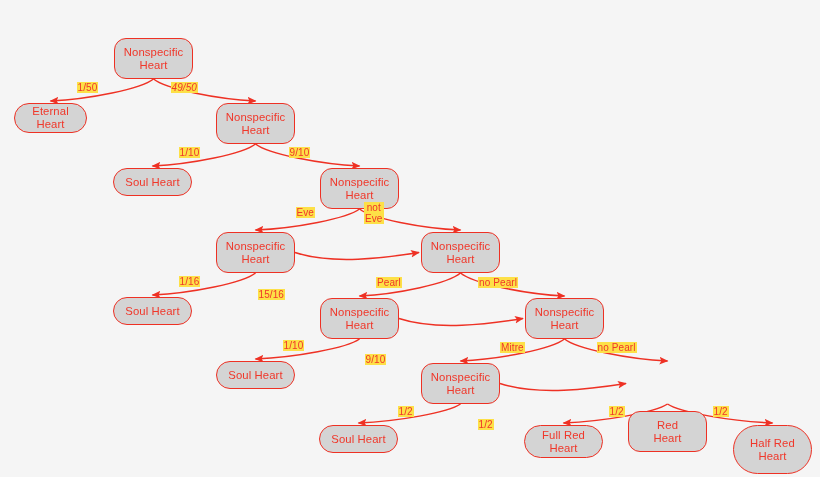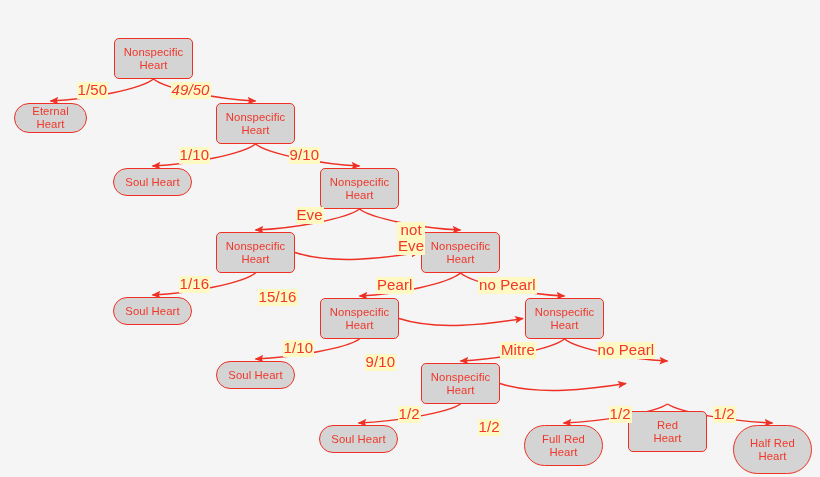--- a/index.html
+++ b/index.html
@@ -19,27 +19,27 @@
     background:#d4d4d4;
     border:1.6px solid #ee3124;
     color:#f0372a;
     display:flex;align-items:center;justify-content:center;
     text-align:center;
     line-height:1.12;
     font-size:11.3px;
     letter-spacing:0.1px;
     white-space:pre-line;
   }
-  .node.rect{border-radius:5px;}
+  .node.rect{border-radius:12px;}
   .node.pill{border-radius:999px;}
   .edge-label{
     position:absolute;
     color:#f0372a;
-    font-size:15px;
-    background:#fef9c3;
+    font-size:10px;
+    background:#fde047;
     padding:0 1px;
     text-align:center;
     line-height:1.1;
     white-space:pre-line;
     letter-spacing:0.1px;
   }
 </style>
 </head>
 <body>
 
@@ -89,32 +89,32 @@
       <div class="node rect" style="left: 320px; top: 298px; width: 79px; height: 41px;">Nonspecific
 Heart</div>
       <div class="node rect" style="left: 525px; top: 298px; width: 79px; height: 41px;">Nonspecific
 Heart</div>
       <div class="node pill" style="left: 216px; top: 361px; width: 79px; height: 28px;">Soul Heart</div>
       <div class="node rect" style="left: 421px; top: 363px; width: 79px; height: 41px;">Nonspecific
 Heart</div>
       <div class="node rect" style="left: 628px; top: 363px; width: 79px; height: 41px; margin-top: 48px;">Red
 Heart</div>
       <div class="node pill" style="left: 319px; top: 425px; width: 79px; height: 28px;">Soul Heart</div>
-      <div class="node pill" style="left: 524px; top: 425px; width: 79px; height: 41px;">Full Red
+      <div class="node pill" style="left: 524px; top: 425px; width: 79px; height: 33px;">Full Red
 Heart</div>
       <div class="node pill" style="left: 733px; top: 425px; width: 79px; height: 49px;">Half Red
 Heart</div>
     </div>
   <div id="labels-layer">
       <div class="edge-label" style="left: 76.5px; top: 82px;">1/50</div>
       <div class="edge-label" style="left: 170.5px; top: 82px; font-style: italic;">49/50</div>
       <div class="edge-label" style="left: 178.5px; top: 147px;">1/10</div>
       <div class="edge-label" style="left: 288.5px; top: 147px;">9/10</div>
       <div class="edge-label" style="left: 295.5px; top: 207px;">Eve</div>
-      <div class="edge-label" style="left: 397px; top: 201.5px; margin-top: 20px;">not
+      <div class="edge-label" style="left: 364px; top: 201.5px;">not
 Eve</div>
       <div class="edge-label" style="left: 178.5px; top: 276px;">1/16</div>
       <div class="edge-label" style="left: 257.5px; top: 289px;">15/16</div>
       <div class="edge-label" style="left: 376px; top: 277px;">Pearl</div>
       <div class="edge-label" style="left: 478px; top: 277px;">no Pearl</div>
       <div class="edge-label" style="left: 282.5px; top: 340px;">1/10</div>
       <div class="edge-label" style="left: 364.5px; top: 354px;">9/10</div>
       <div class="edge-label" style="left: 500px; top: 342px;">Mitre</div>
       <div class="edge-label" style="left: 596.5px; top: 342px;">no Pearl</div>
       <div class="edge-label" style="left: 397.5px; top: 406px;">1/2</div>

